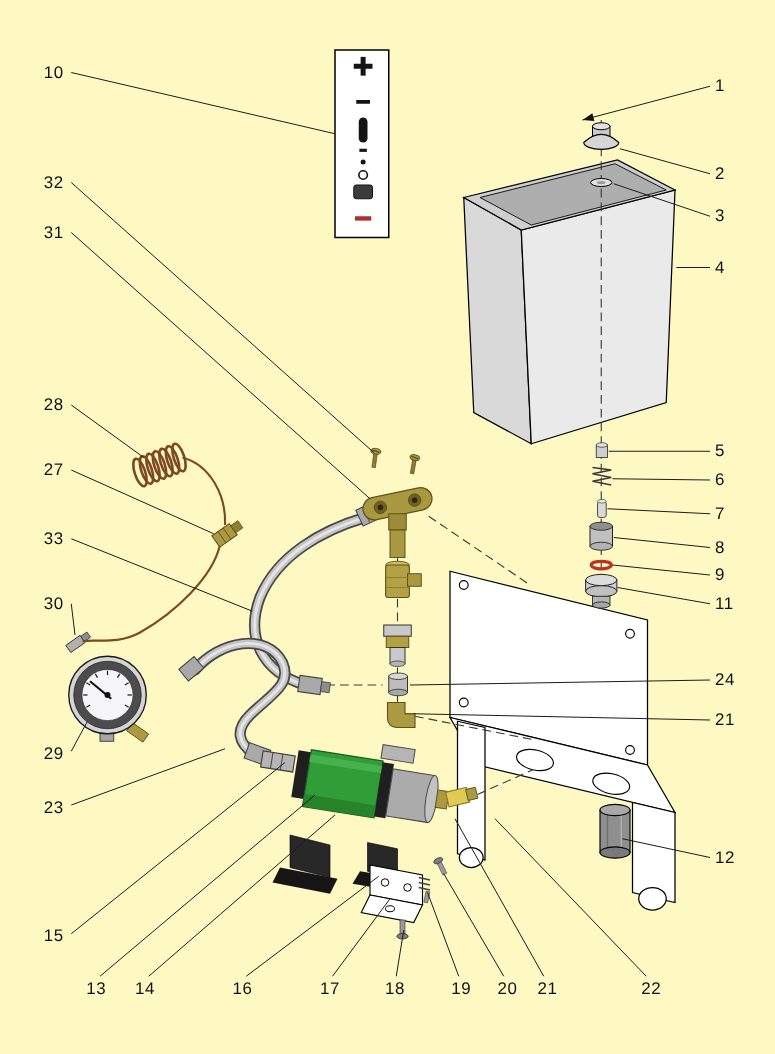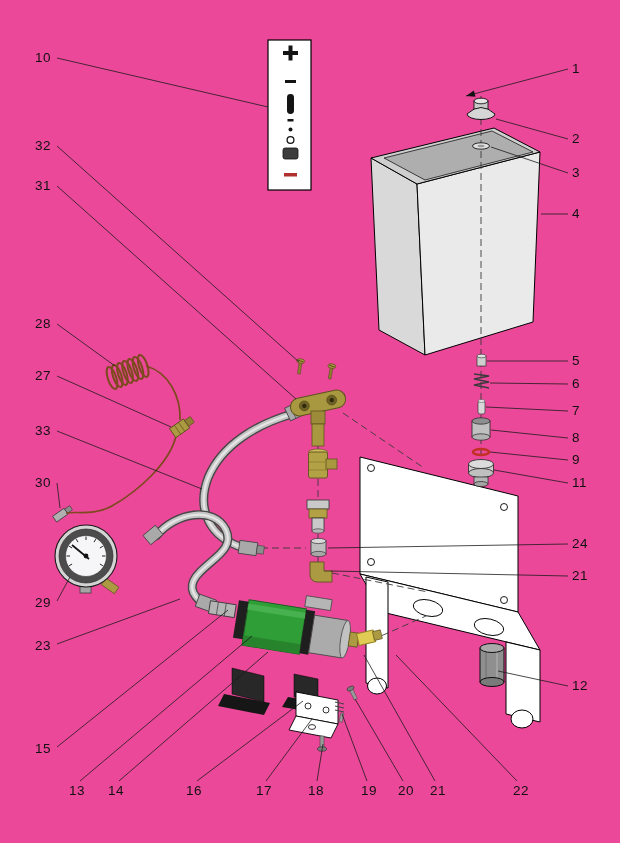--- a/index.html
+++ b/index.html
@@ -1,16 +1,16 @@
 <!DOCTYPE html>
 <html><head>
 <meta charset="utf-8">
 <style>
   html,body{margin:0;padding:0;background:#fff}
-  .canvas{position:relative;width:620px;height:843px;background:#ec4899;overflow:hidden}
+  .canvas{position:relative;width:620px;height:843px;background:#fef9c3;overflow:hidden}
   svg{display:block}
   .callout{font-family:"Liberation Sans",sans-serif;font-size:13.5px;fill:#111;letter-spacing:.4px}
   .leader{stroke:#1c1c1c;stroke-width:.8}
   .dash{stroke:#3a3a3a;stroke-width:.9;stroke-dasharray:7 4;fill:none}
   .dashgroup line{stroke:#3a3a3a;stroke-width:.9;stroke-dasharray:7 4}
   .hoseO{fill:none;stroke:#474747;stroke-width:9;stroke-linecap:round}
   .hoseM{fill:none;stroke:#c4c4c4;stroke-width:6.2;stroke-linecap:round}
   .hoseH{fill:none;stroke:#e9e9e9;stroke-width:2.2;stroke-linecap:round;opacity:.9}
   .cap{fill:none;stroke:#7d4a1f;stroke-width:1.7}
 </style>

